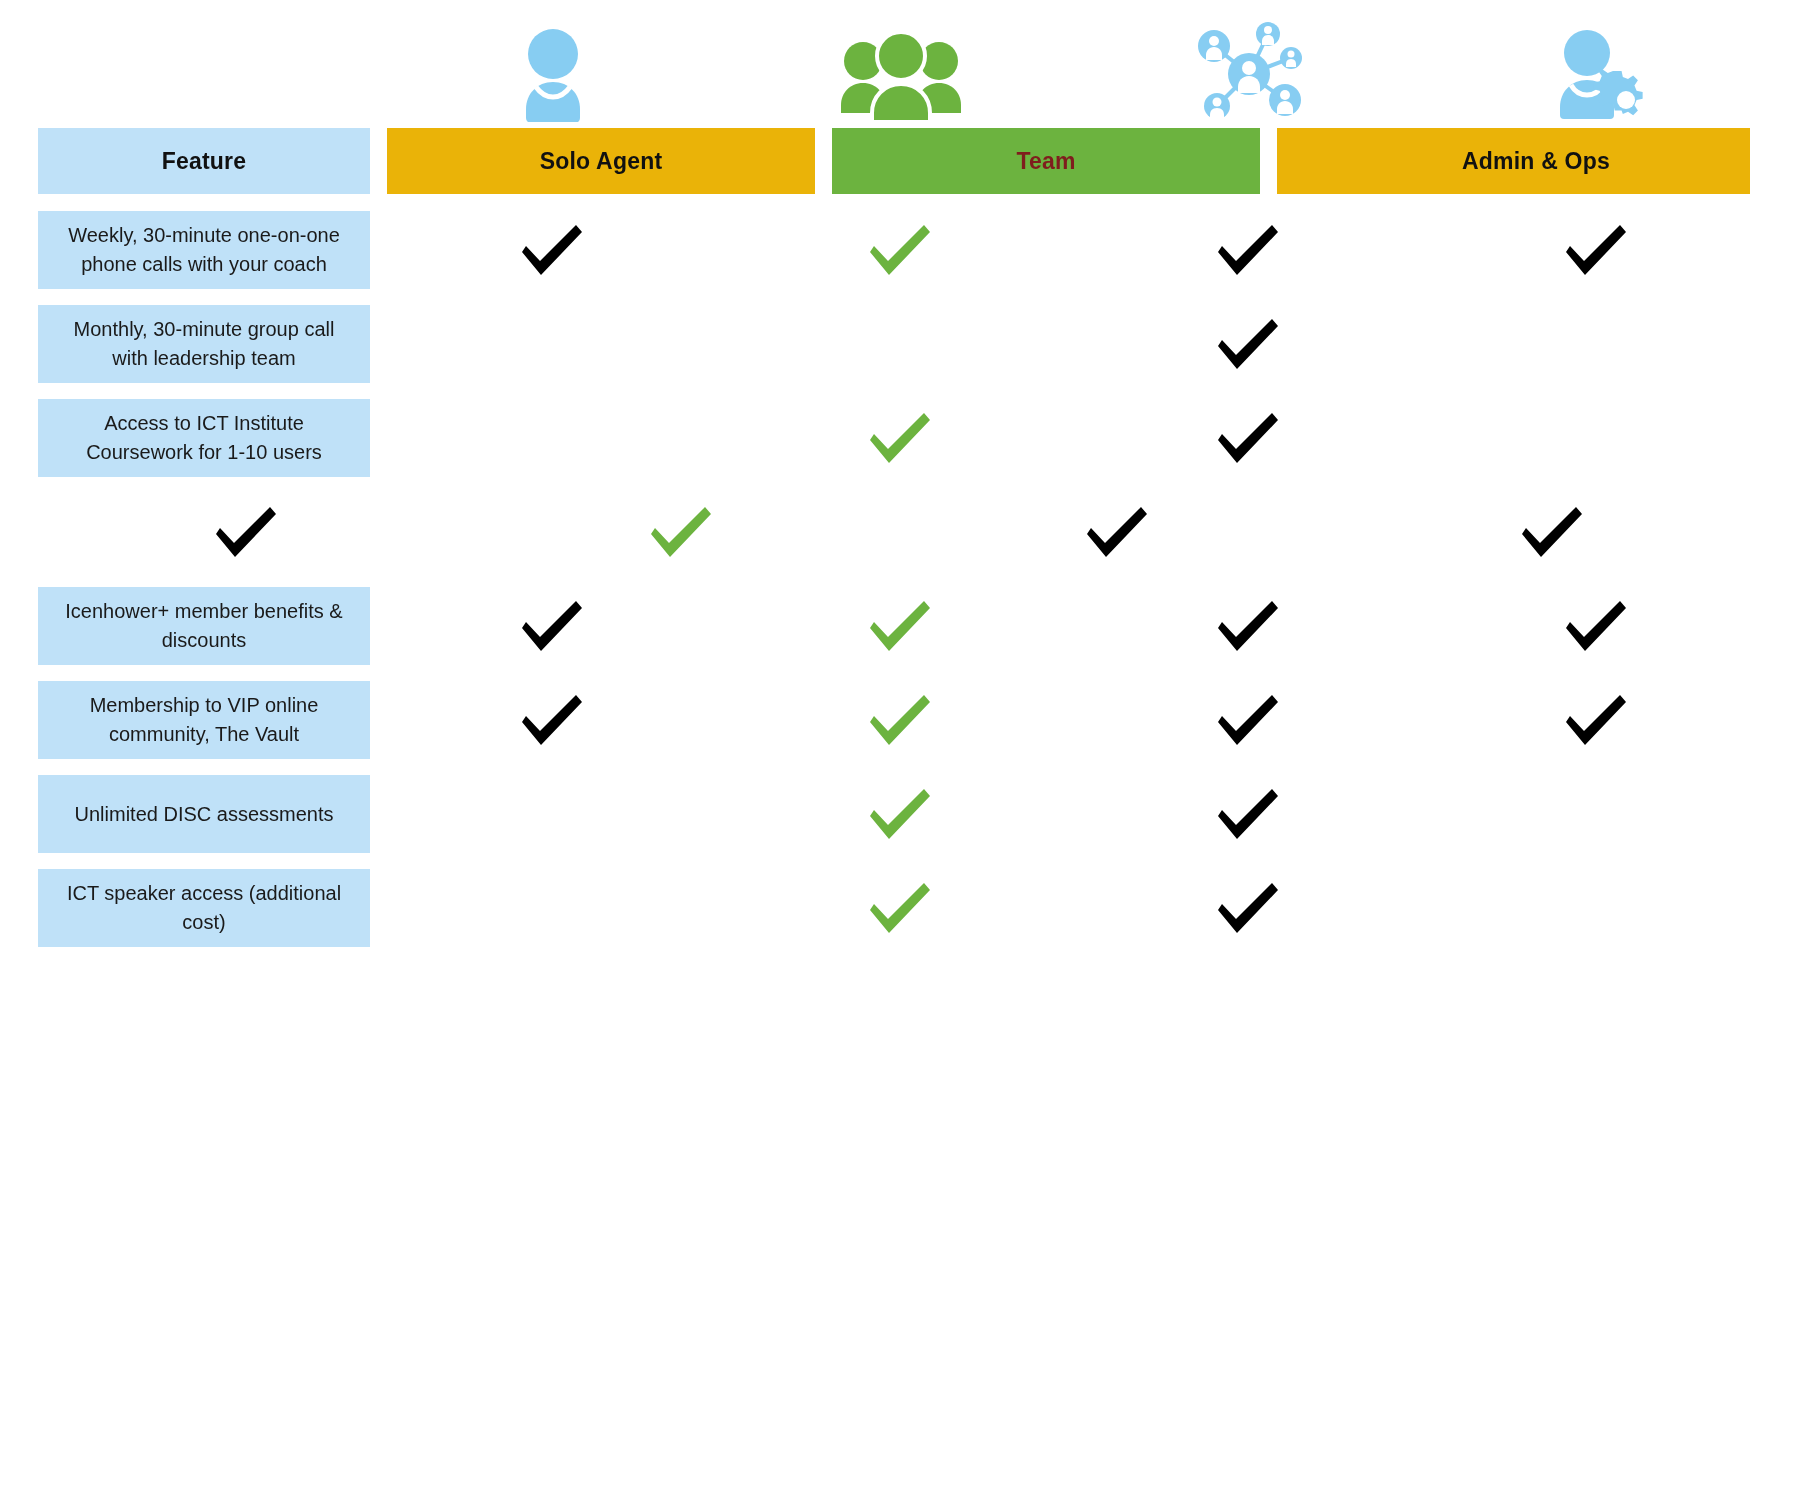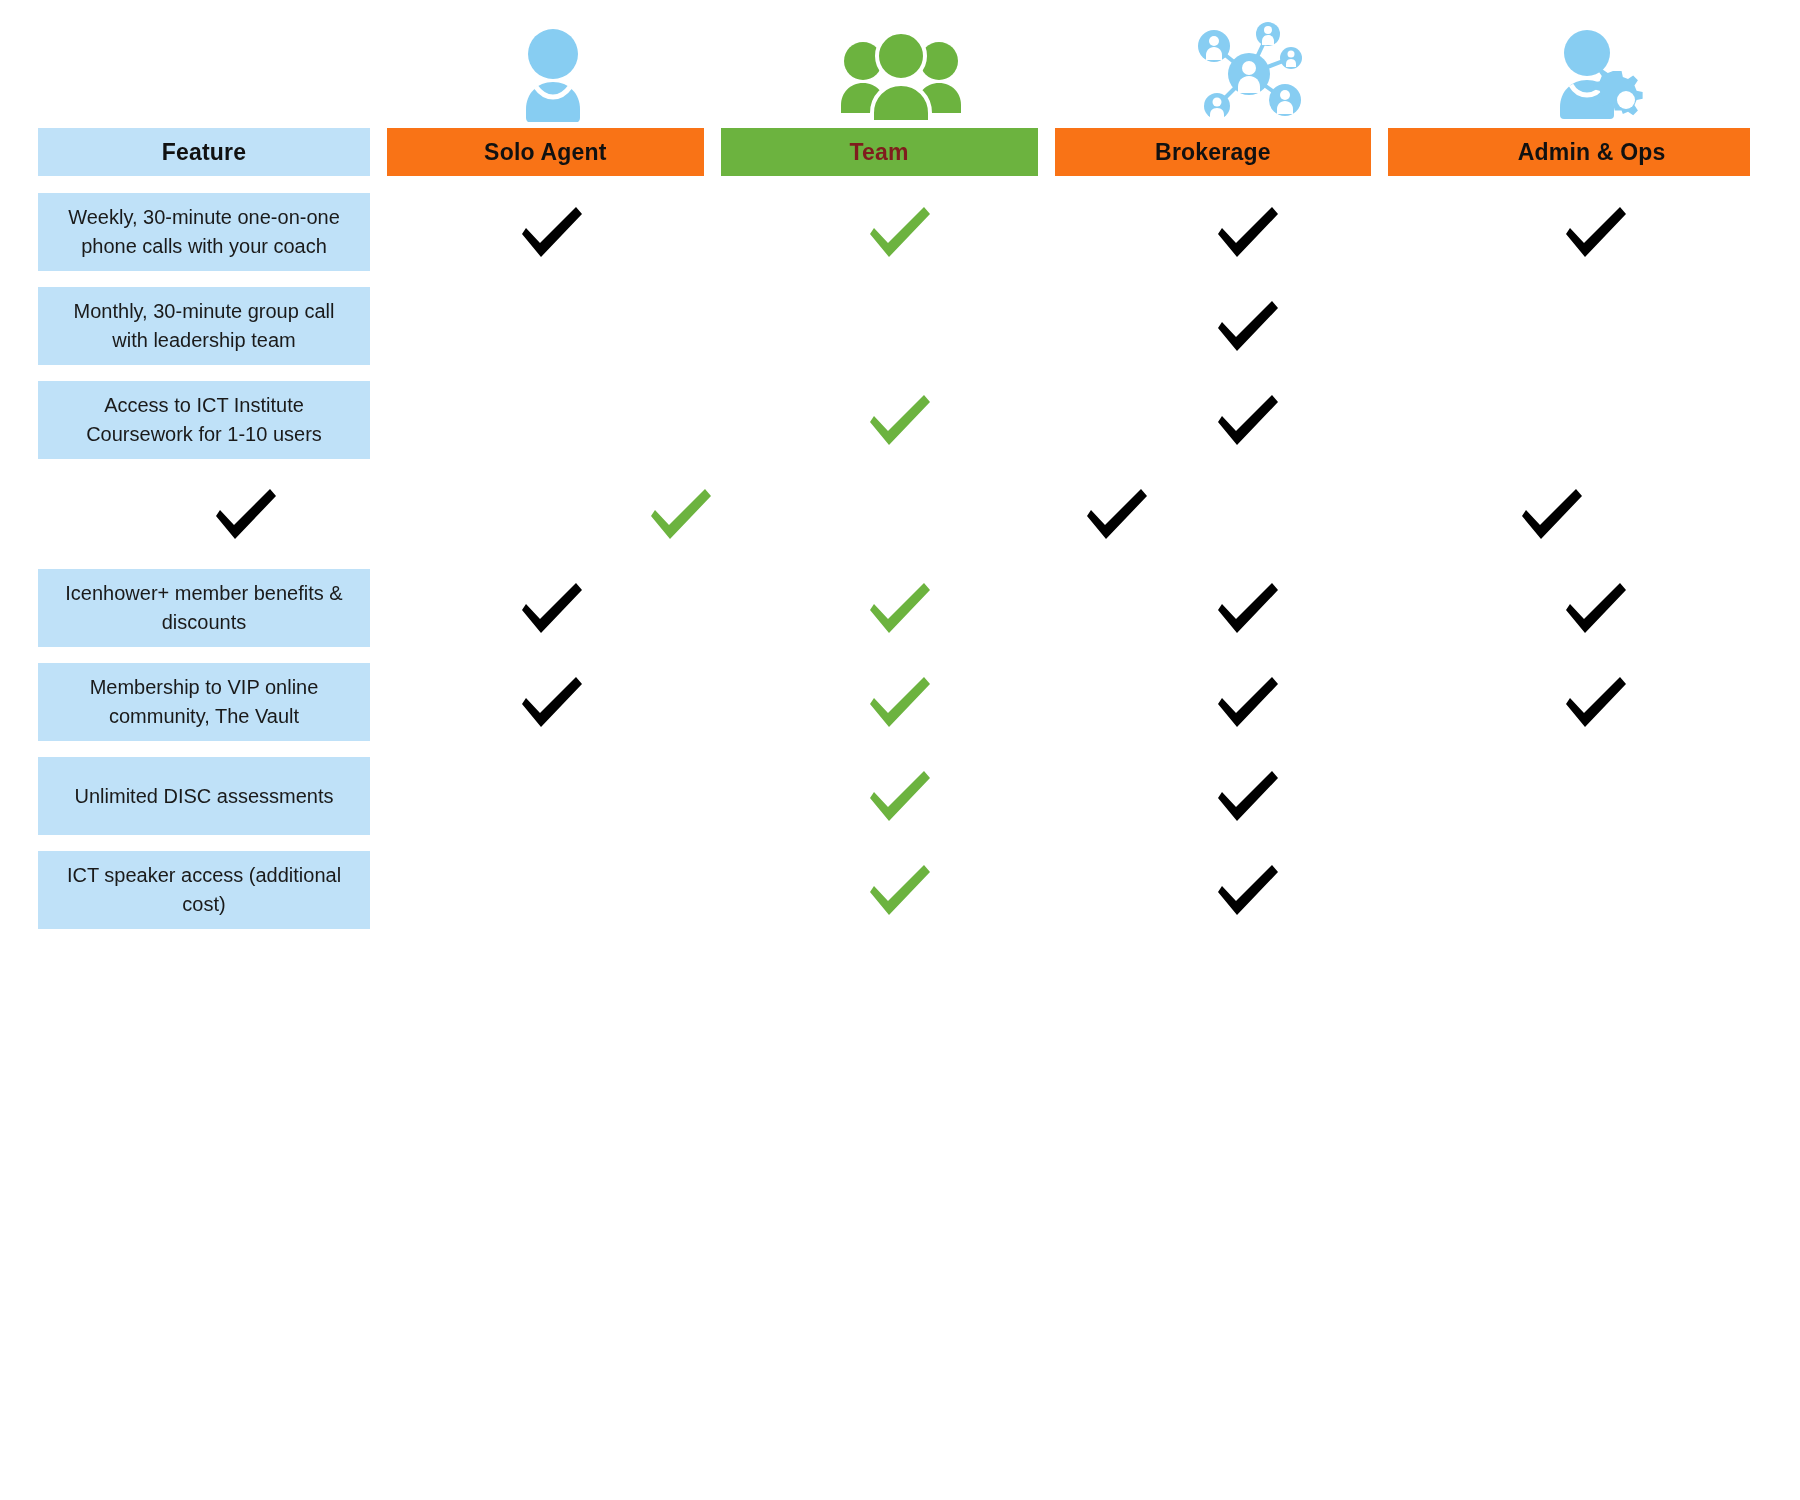--- a/index.html
+++ b/index.html
@@ -35,39 +35,39 @@
     padding-bottom: 6px;
   }
   .icon-cell.feature-col { flex: 0 0 332px; margin-right: 17px; }
   .icon-cell.plan-col    { flex: 1 1 0; margin-right: 17px; }
   .icon-cell.plan-col:last-child { margin-right: 0; }
   .icon-cell svg { display: block; }
 
   
   .header-row {
     display: flex;
-    height: 48px;
+    height: 66px;
   }
   .hcell {
     display: flex;
     align-items: center;
     justify-content: center;
     margin-right: 17px;
     font-weight: 700;
     font-size: 23px;
     letter-spacing: .2px;
   }
   .hcell:last-child { margin-right: 12px; padding-left: 45px; }
   .hcell.feature-col {
     flex: 0 0 332px;
     background: #bfe1f8;
     color: #111111;
   }
   .hcell.plan-col { flex: 1 1 0; }
-  .hcell.blue  { background: #f97316; color: #111111; }
+  .hcell.blue  { background: #eab308; color: #111111; }
   .hcell.green { background: #6cb33f; color: #7f1d1d; }
 
   
   .rows { margin-top: 17px; }
   .row {
     display: flex;
     margin-bottom: 16px;
   }
   .fcell {
     flex: 0 0 332px;
@@ -168,21 +168,20 @@
         </g>
         <circle cx="79" cy="74" r="9" fill="#ffffff"></circle>
       </svg>
     </div>
   </div>
 
   <div class="header-row">
     <div class="hcell feature-col">Feature</div>
     <div class="hcell plan-col blue">Solo Agent</div>
     <div class="hcell plan-col green">Team</div>
-    <div class="hcell plan-col blue">Brokerage</div>
     <div class="hcell plan-col blue">Admin &amp; Ops</div>
   </div>
 
   <div class="rows" id="rows-container">
       <div class="row">
         <div class="fcell">Weekly, 30-minute one-on-one phone calls with your coach</div>
         <div class="pcell">
           <svg width="66" height="62" viewBox="0 0 66 62" class="check">
             <path d="M6 27 L20 42 L56 6 L62 13 L21 56 L2 33 Z" fill="#000000"></path>
           </svg>

